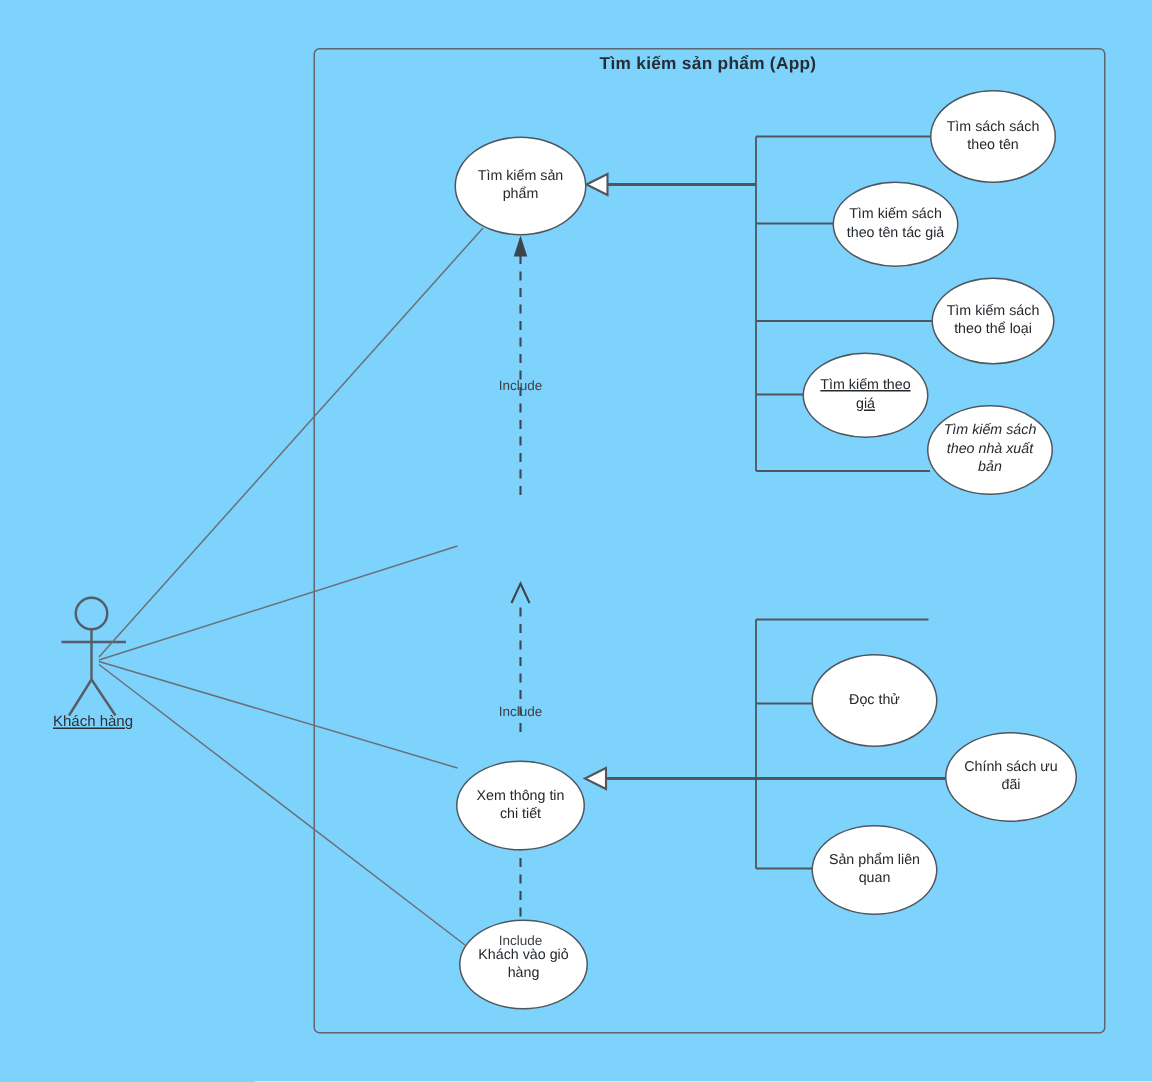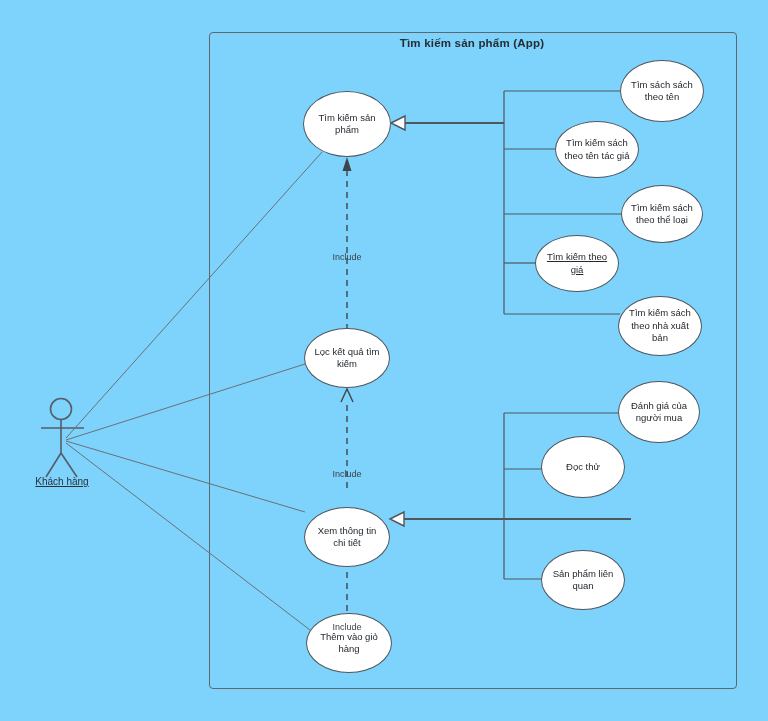--- a/index.html
+++ b/index.html
@@ -83,51 +83,48 @@
       <path d="M 347 488 V 400" stroke-dasharray="6,5"></path>
       <path d="M 341 402 L 347 389 L 353 402"></path>
       <path d="M 347 611 V 561" stroke-dasharray="6,5"></path>
       <path d="M 341 563 L 347 550 L 353 563"></path>
     </g>
   </svg>
 
   <div class="uc" style="left:303px;top:91px;width:88px;height:66px;text-align:center;">
     <span>Tìm kiếm sản phẩm</span>
   </div>
-  <div class="uc" style="left:304px;top:328px;width:86px;height:60px;">
-    <span>Lọc kết quả tìm kiếm</span>
-  </div>
   <div class="uc" style="left:304px;top:507px;width:86px;height:60px;">
     <span>Xem thông tin chi tiết</span>
   </div>
   <div class="uc" style="left:306px;top:613px;width:86px;height:60px;">
-    <span>Thêm vào giỏ hàng</span>
+    <span>Khách vào giỏ hàng</span>
   </div>
 
   <div class="uc" style="left:620px;top:60px;width:84px;height:62px;">
     <span>Tìm sách sách theo tên</span>
   </div>
   <div class="uc" style="left:555px;top:121px;width:84px;height:57px;">
     <span>Tìm kiếm sách theo tên tác giả</span>
   </div>
   <div class="uc" style="left:621px;top:185px;width:82px;height:58px;">
     <span>Tìm kiếm sách theo thể loại</span>
   </div>
   <div class="uc" style="left:535px;top:235px;width:84px;height:57px;text-decoration:underline;">
     <span>Tìm kiếm theo giá</span>
   </div>
-  <div class="uc" style="left:618px;top:296px;width:84px;height:60px;">
+  <div class="uc" style="left:618px;top:270px;width:84px;height:60px;font-style:italic;">
     <span>Tìm kiếm sách theo nhà xuất bản</span>
   </div>
 
-  <div class="uc" style="left:618px;top:381px;width:82px;height:62px;">
-    <span>Đánh giá của người mua</span>
-  </div>
   <div class="uc" style="left:541px;top:436px;width:84px;height:62px;">
     <span>Đọc thử</span>
+  </div>
+  <div class="uc" style="left:630px;top:488px;width:88px;height:60px;">
+    <span>Chính sách ưu đãi</span>
   </div>
   <div class="uc" style="left:541px;top:550px;width:84px;height:60px;">
     <span>Sản phẩm liên quan</span>
   </div>
 
   <div class="inc-label" style="left:317px;top:212px;">Include</div>
   <div class="inc-label" style="left:317px;top:429px;">Include</div>
   <div class="inc-label" style="left:317px;top:582px;">Include</div>
 
   <div class="actor-label">Khách hàng</div>

